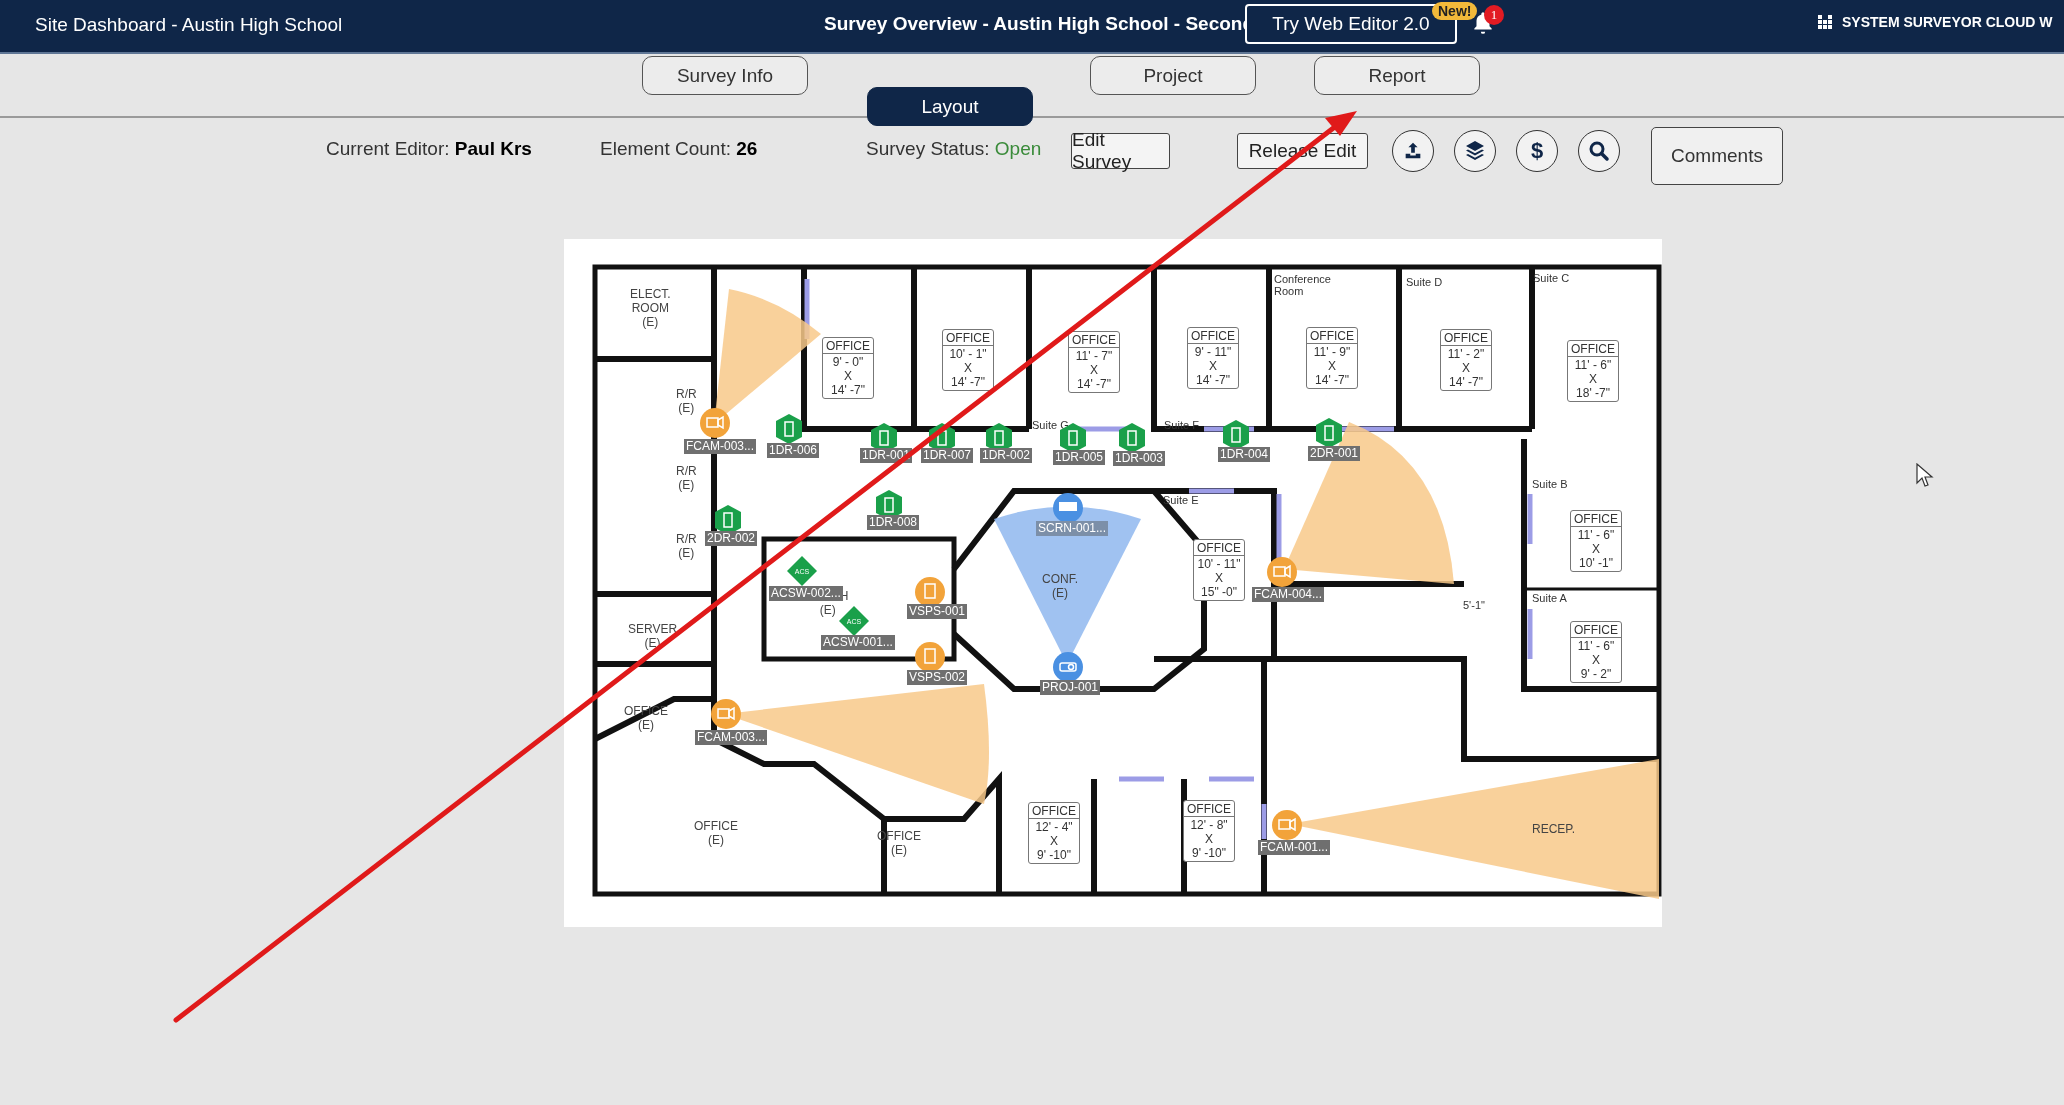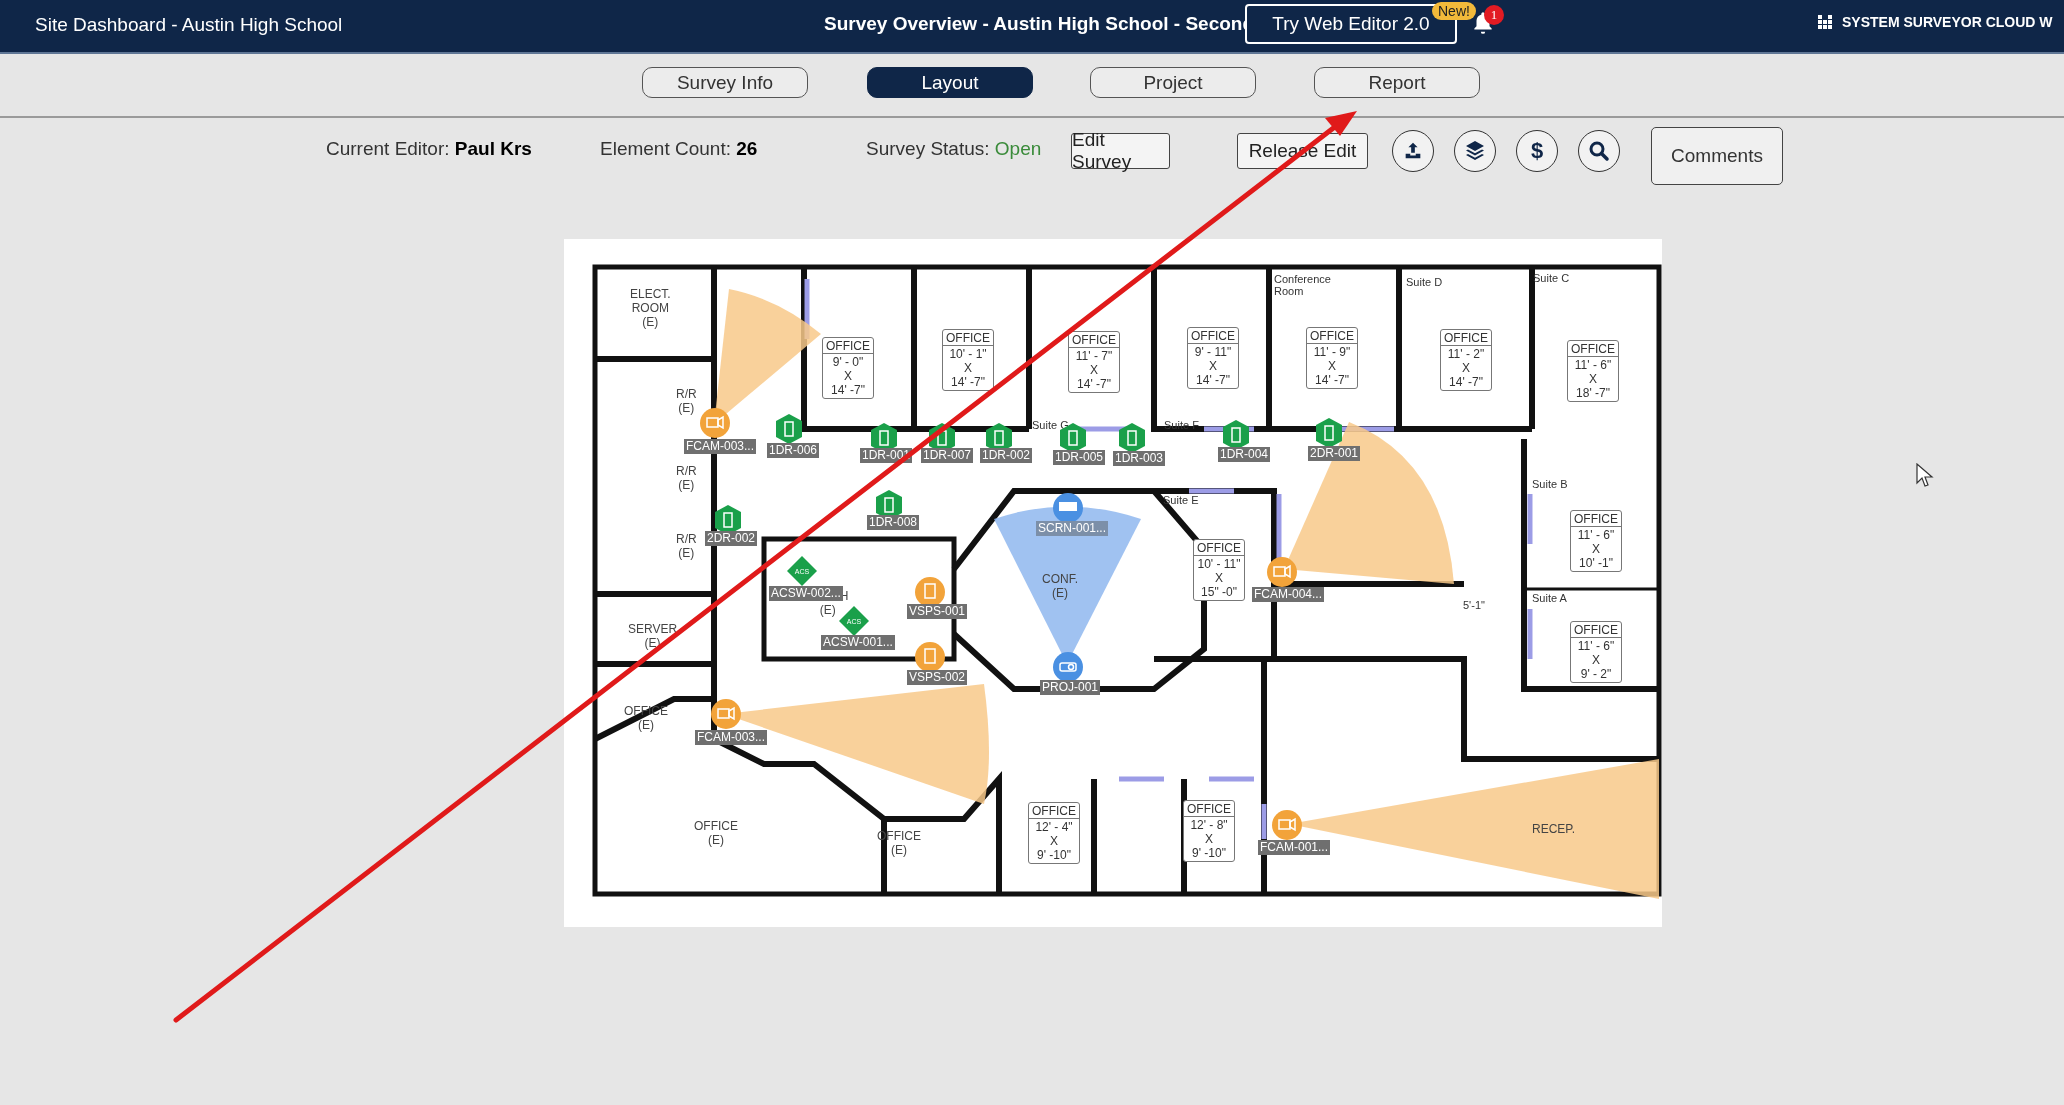--- a/index.html
+++ b/index.html
@@ -1,30 +1,30 @@
 <!DOCTYPE html>
 <html><head>
 <meta charset="utf-8">
 <style>
   * { box-sizing: border-box; margin: 0; padding: 0; }
   html, body { width: 2064px; height: 1105px; overflow: hidden; background: #e6e6e6; font-family: "Liberation Sans", sans-serif; }
   .topbar { position: absolute; left: 0; top: 0; width: 2064px; height: 54px; background: #0f2648; color: #fff; border-bottom: 2px solid #5f7695; }
   .topbar .site-title { position: absolute; left: 0; top: 14px; font-size: 19px; padding-left: 35px; }
   .topbar .survey-title { position: absolute; left: 824px; top: 13px; font-size: 19px; font-weight: bold; white-space: nowrap; width: 424px; overflow: hidden; }
   .try-btn { position: absolute; left: 1245px; top: 4px; width: 212px; height: 40px; border: 2px solid #fff; border-radius: 4px; background: #0f2648; color: #fff; font-size: 19px; display: flex; align-items: center; justify-content: center; font-family: "Liberation Sans", sans-serif; }
-  .new-badge { position: absolute; left: 1432px; top: 2px; background: #f2b93a; color: #222; font-size: 14px; padding: 1px 6px; border-radius: 10px; }
+  .new-badge { position: absolute; left: 1432px; top: 2px; background: #f2b93a; color: #222; font-size: 14px; padding: 1px 6px; border-radius: 10px; font-weight: bold; }
   .bell { position: absolute; left: 1470px; top: 10px; width: 26px; height: 26px; }
   .bell-badge { position: absolute; left: 1484px; top: 5px; width: 20px; height: 20px; border-radius: 50%; background: #e21b23; color: #fff; font-size: 13px; font-family: "Liberation Serif", serif; display: flex; align-items: center; justify-content: center; }
   .brand { position: absolute; left: 1818px; top: 14px; font-size: 14px; font-weight: bold; white-space: nowrap; display: flex; align-items: center; gap: 10px; }
   .brand-icon { width: 14px; height: 14px; display: grid; grid-template-columns: repeat(3, 4px); gap: 1px; }
   .brand-icon span { background: #fff; width: 4px; height: 4px; }
 
   .tabs { position: absolute; left: 0; top: 56px; width: 2064px; height: 62px; border-bottom: 2px solid #9a9a9a; }
-  .tab { position: absolute; top: 11px; width: 166px; height: 31px; border: 1.5px solid #555; border-radius: 10px; background: #ececec; color: #333; font-size: 19px; display: flex; align-items: center; justify-content: center; }
-  .tab.active { background: #0f2648; color: #fff; border-color: #0f2648; }
+  .tab { position: absolute; top: 0; width: 166px; height: 39px; border: 1.5px solid #555; border-radius: 10px; background: #ececec; color: #333; font-size: 19px; display: flex; align-items: center; justify-content: center; }
+  .tab.active { background: #0f2648; color: #fff; border-color: #0f2648; margin-top: 31px; }
 
   .infobar { position: absolute; left: 0; top: 120px; width: 2064px; height: 62px; }
   .info { position: absolute; top: 18px; font-size: 19px; color: #333; white-space: nowrap; }
   .info b { color: #000000; }
   .info .open { color: #3a8b3a; }
   .ibtn { position: absolute; top: 13px; height: 36px; border: 1.5px solid #444; border-radius: 3px; background: #f4f4f4; color: #222; font-size: 19px; display: flex; align-items: center; justify-content: center; }
   .cbtn { position: absolute; top: 10px; width: 42px; height: 42px; border: 1.5px solid #333; border-radius: 50%; background: #f2f2f2; display: flex; align-items: center; justify-content: center; }
   .comments { position: absolute; top: 7px; left: 1651px; width: 132px; height: 58px; border: 1.5px solid #444; border-radius: 5px; background: #f0f0f0; font-size: 19px; color: #333; display: flex; align-items: center; justify-content: center; }
 
   .plan { position: absolute; left: 564px; top: 239px; width: 1098px; height: 688px; background: #fff; overflow: hidden; }

